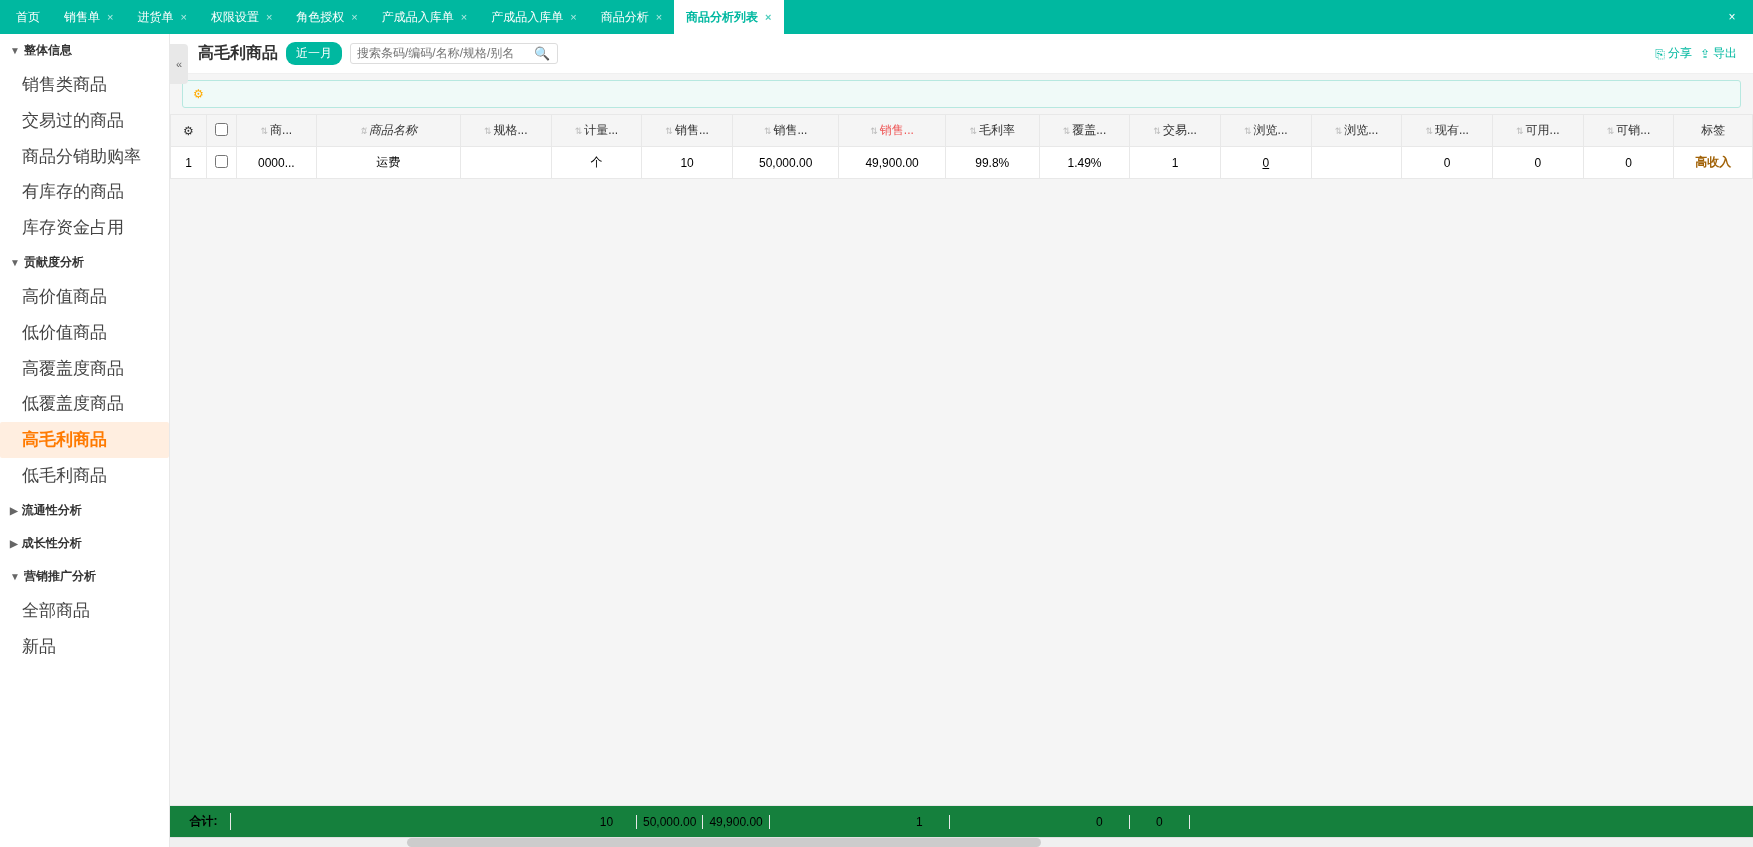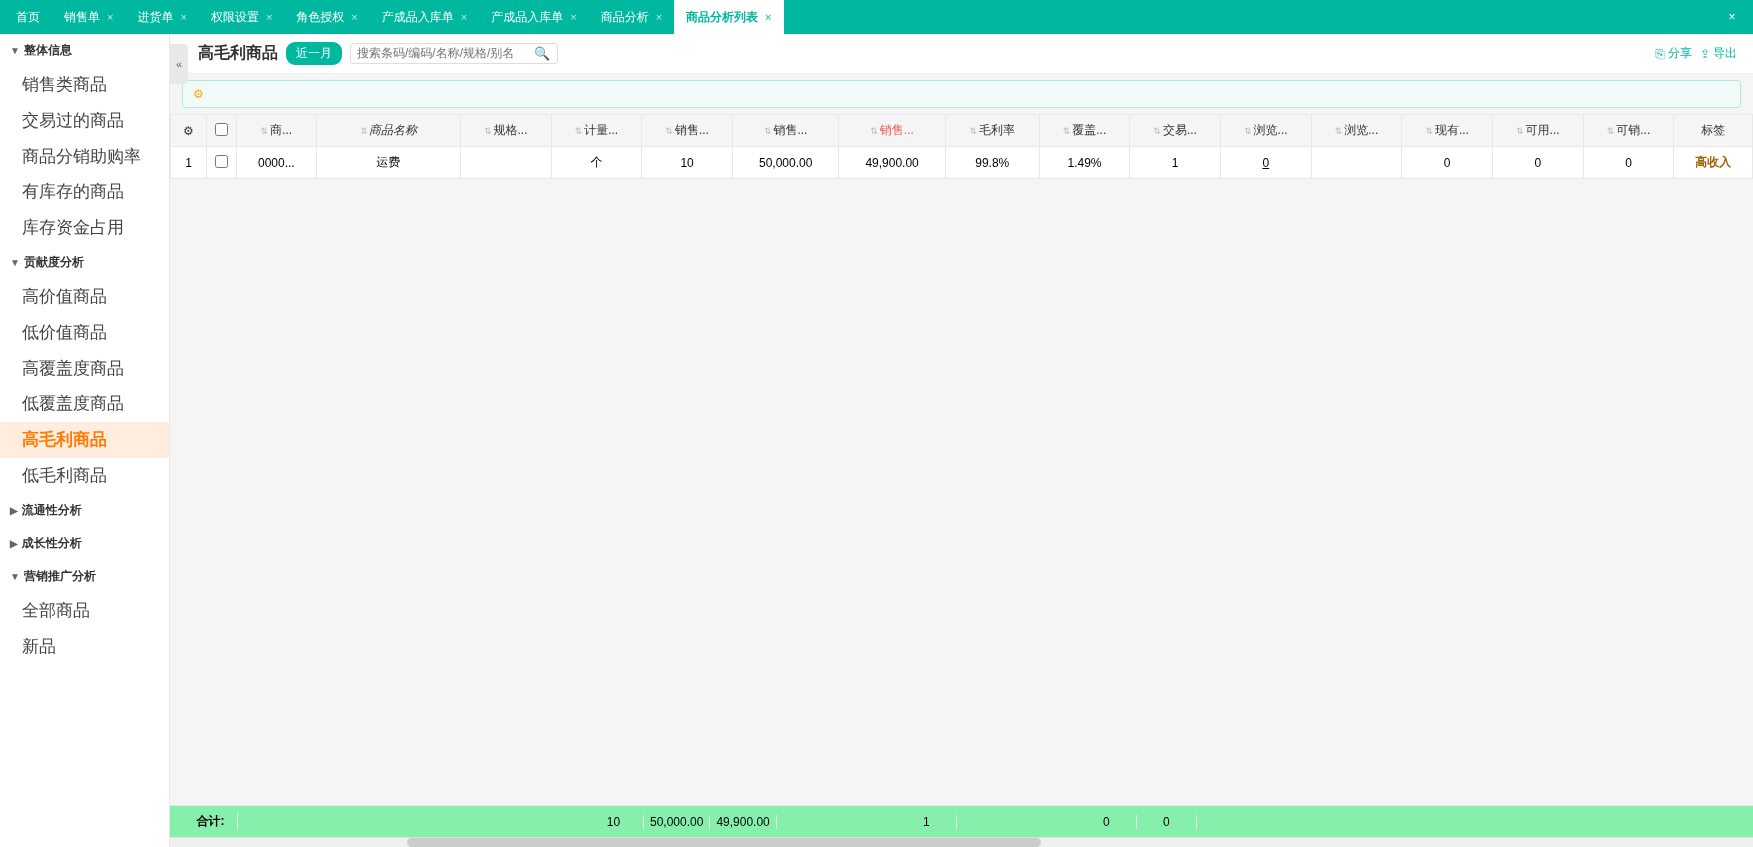--- a/index.html
+++ b/index.html
@@ -193,23 +193,23 @@
       padding: 7px 6px;
       border: 1px solid #e8e8e8;
       text-align: center;
       white-space: nowrap;
     }
     .tag-high { color: #a16207; font-weight: bold; }
     td.underline-link { color: #000; text-decoration: underline; cursor: pointer; }
 
     
     .table-footer {
-      background: #86efac;
+      background: #15803d;
       border-top: 1px solid #e8e8e8;
-      padding: 6px 8px;
+      padding: 6px 1px;
       display: flex;
       align-items: center;
       min-height: 32px;
     }
     .footer-cell {
       padding: 0 6px;
       text-align: center;
       white-space: nowrap;
       border-right: 1px solid #e8e8e8;
       min-width: 60px;

